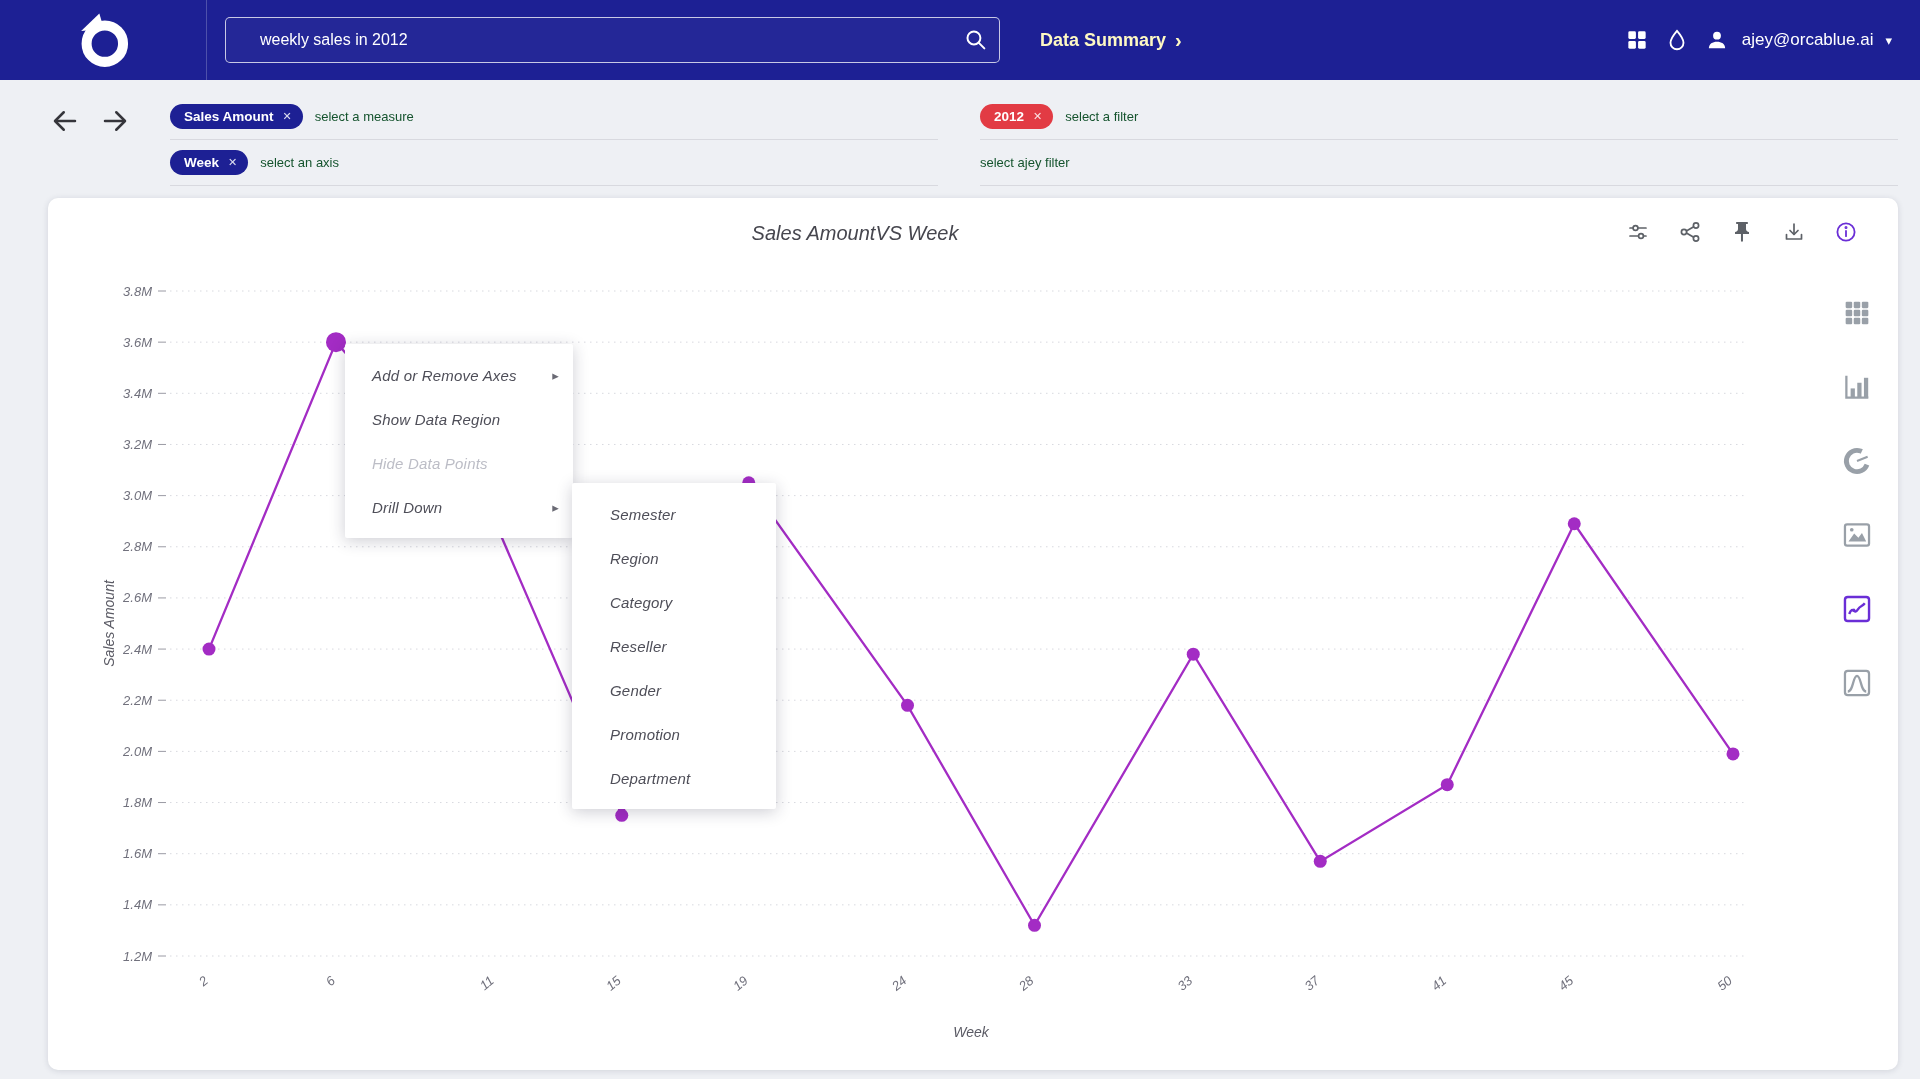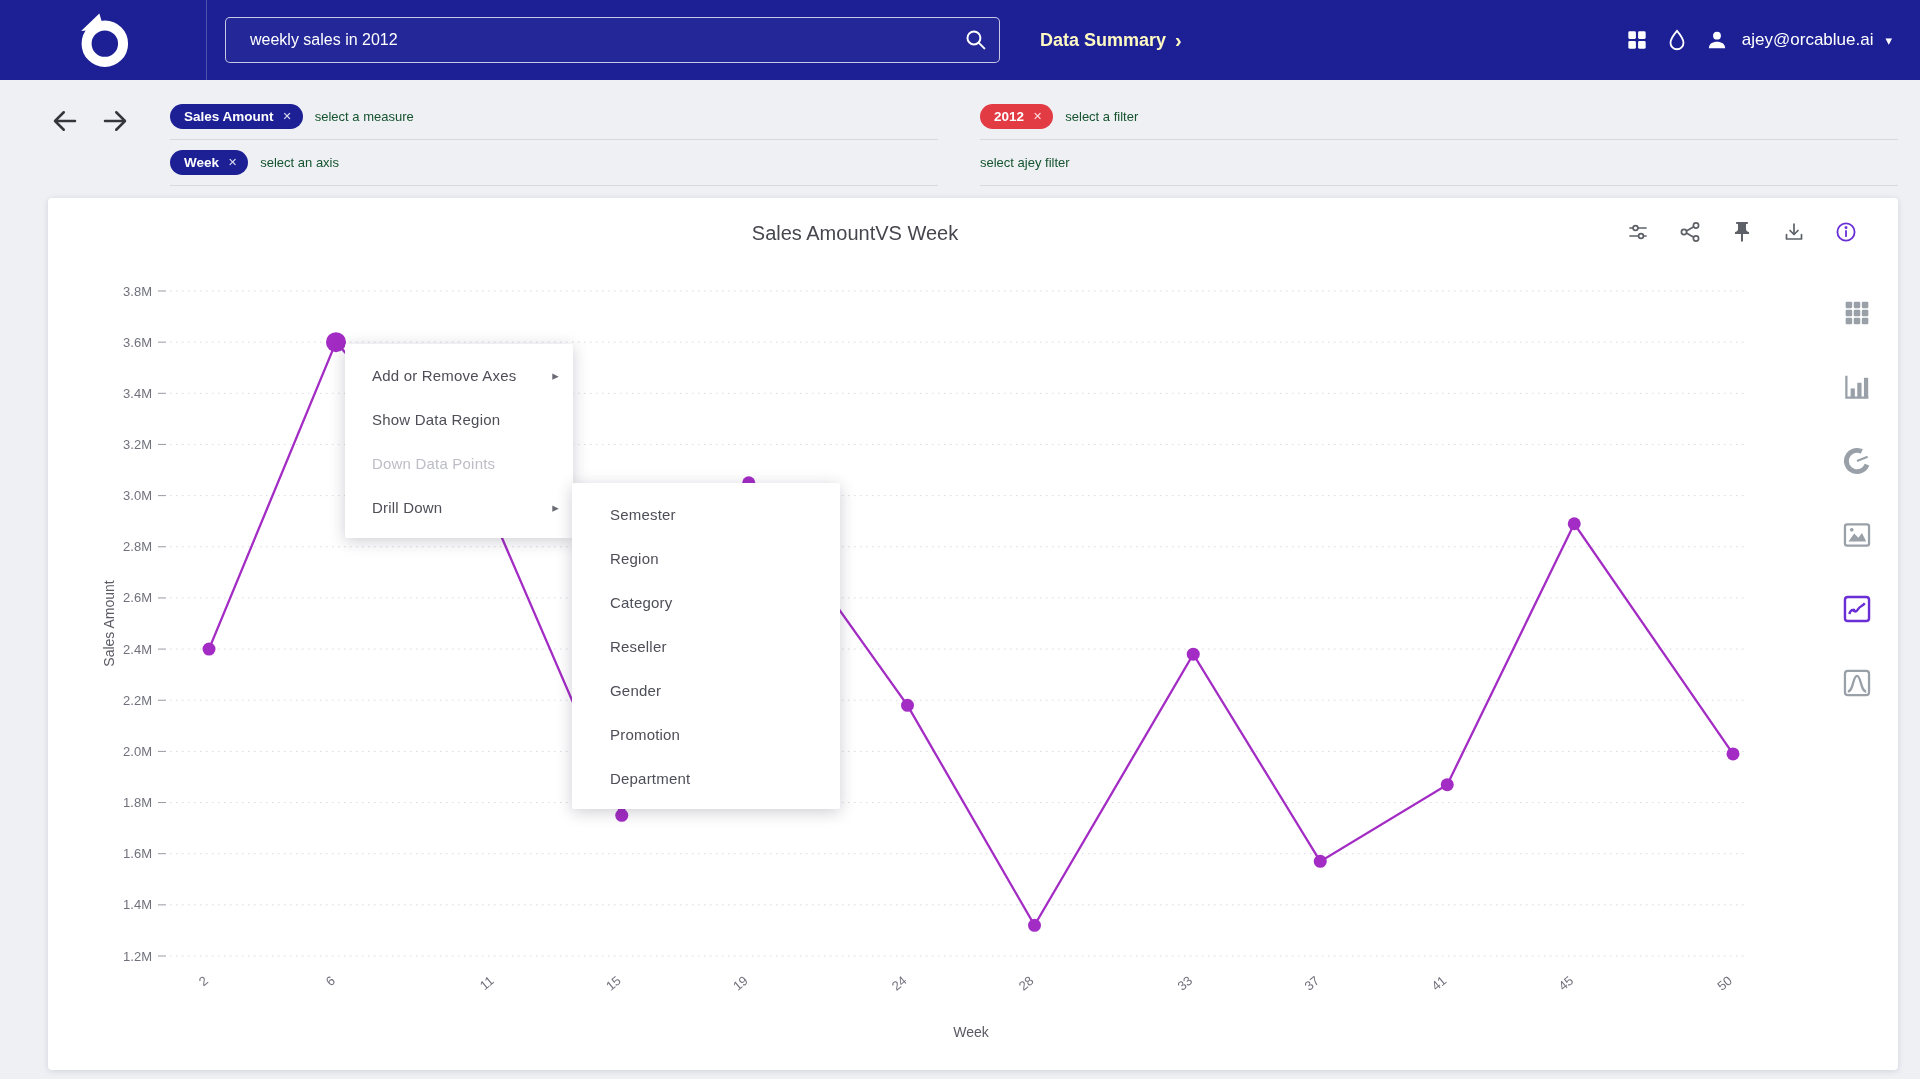--- a/index.html
+++ b/index.html
@@ -3,21 +3,21 @@
 <meta charset="utf-8">
 <style>
   *{box-sizing:border-box;margin:0;padding:0;}
   html,body{width:1920px;height:1079px;}
   body{background:#eef0f4;font-family:"Liberation Sans","DejaVu Sans",sans-serif;overflow:hidden;position:relative;}
 
   
   .navbar{height:80px;background:#1d2094;display:flex;align-items:center;}
   .logo-block{width:207px;height:80px;display:flex;align-items:center;justify-content:center;border-right:1px solid rgba(255,255,255,0.22);cursor:pointer;}
   .search-box{position:relative;width:775px;height:46px;margin-left:18px;}
-  .search-input{width:100%;height:100%;background:rgba(255,255,255,0.03);border:1px solid rgba(255,255,255,0.75);border-radius:5px;color:#fff;font-size:16px;padding:0 50px 0 24px;outline:none;font-family:inherit;}
+  .search-input{width:100%;height:100%;background:rgba(255,255,255,0.03);border:1px solid rgba(255,255,255,0.75);border-radius:5px;color:#fff;font-size:16px;padding:0 50px 0 34px;outline:none;font-family:inherit;}
   .search-icon{position:absolute;right:12px;top:10px;display:inline-flex;cursor:pointer;}
   .section-label{margin-left:40px;color:#fef9c3;font-size:18px;font-weight:700;display:flex;align-items:center;gap:9px;cursor:pointer;white-space:nowrap;}
   .section-label .chev-right{font-size:20px;font-weight:700;line-height:1;}
   .nav-right{margin-left:auto;display:flex;align-items:center;gap:14px;padding-right:28px;}
   .nav-icon{display:inline-flex;cursor:pointer;}
   .user-group{display:flex;align-items:center;gap:12px;color:#fff;cursor:pointer;}
   .user-email{font-size:17px;}
   .chev-down{font-size:13px;}
 
   
@@ -27,34 +27,34 @@
   .filter-col{display:flex;flex-direction:column;}
   .filter-col.left{width:768px;margin-left:24px;flex:none;}
   .filter-col.right{flex:1;margin-left:42px;}
   .field{height:46px;border-bottom:1px solid #d8d9df;display:flex;align-items:center;gap:12px;}
   .placeholder{color:#14532d;font-size:13px;}
   .chip{display:inline-flex;align-items:center;gap:9px;background:#1d2094;color:#fff;border-radius:999px;padding:5px 11px 5px 14px;font-size:13.5px;font-weight:700;}
   .chip .chip-x{font-size:11px;opacity:.85;cursor:pointer;}
   .chip.red{background:#e23b44;}
 
   
-  .card{position:relative;margin:12px 22px 0 48px;height:872px;background:#fff;border-radius:4px;box-shadow:0 1px 6px rgba(35,40,70,0.14);}
+  .card{position:relative;margin:12px 22px 0 48px;height:872px;background:#fff;border-radius:10px;box-shadow:0 1px 6px rgba(35,40,70,0.14);font-style:italic;}
   .card-title{position:absolute;top:24px;left:0;width:1614px;text-align:center;font-size:20px;color:#46464e;}
   .card-actions{position:absolute;top:22px;right:40px;display:flex;gap:28px;}
   .icon-btn{display:inline-flex;cursor:pointer;}
   .type-toolbar{position:absolute;top:98px;right:24px;display:flex;flex-direction:column;gap:40px;}
   #chart-svg{position:absolute;left:48px;top:64px;}
 
   .ytick,.xtick{font-size:13px;fill:#71717d;}
   .axis-title{font-size:14px;fill:#5a5a64;}
 
   
   .menu{position:absolute;background:#fff;box-shadow:0 3px 16px rgba(30,30,60,0.22);border-radius:2px;padding:9px 0;z-index:5;}
   .context-menu{left:297px;top:146px;width:228px;}
-  .submenu{left:524px;top:285px;width:268px;}
+  .submenu{left:524px;top:285px;width:204px;}
   .menu-item{height:44px;display:flex;align-items:center;padding:0 18px 0 27px;font-size:15px;color:#4e4e58;position:relative;cursor:pointer;letter-spacing:.2px;}
   .submenu .menu-item{padding-left:38px;}
   .menu-item.disabled{color:#bcbdc6;cursor:default;}
   .menu-item .submenu-arrow{position:absolute;right:14px;font-size:13px;color:#6a6a74;}
 </style>
 </head>
 <body>
 
 <header class="navbar">
   <div class="logo-block">
@@ -321,21 +321,21 @@
 
   <div class="menu context-menu">
       <div class="menu-item">
         <span>Add or Remove Axes</span>
         <span class="submenu-arrow">▸</span>
       </div>
       <div class="menu-item">
         <span>Show Data Region</span>
       </div>
       <div class="menu-item disabled">
-        <span>Down Data Points</span>
+        <span>Hide Data Points</span>
       </div>
       <div class="menu-item">
         <span>Drill Down</span>
         <span class="submenu-arrow">▸</span>
       </div>
     </div>
   <div class="menu submenu">
       <div class="menu-item">Semester</div>
       <div class="menu-item">Region</div>
       <div class="menu-item">Category</div>

